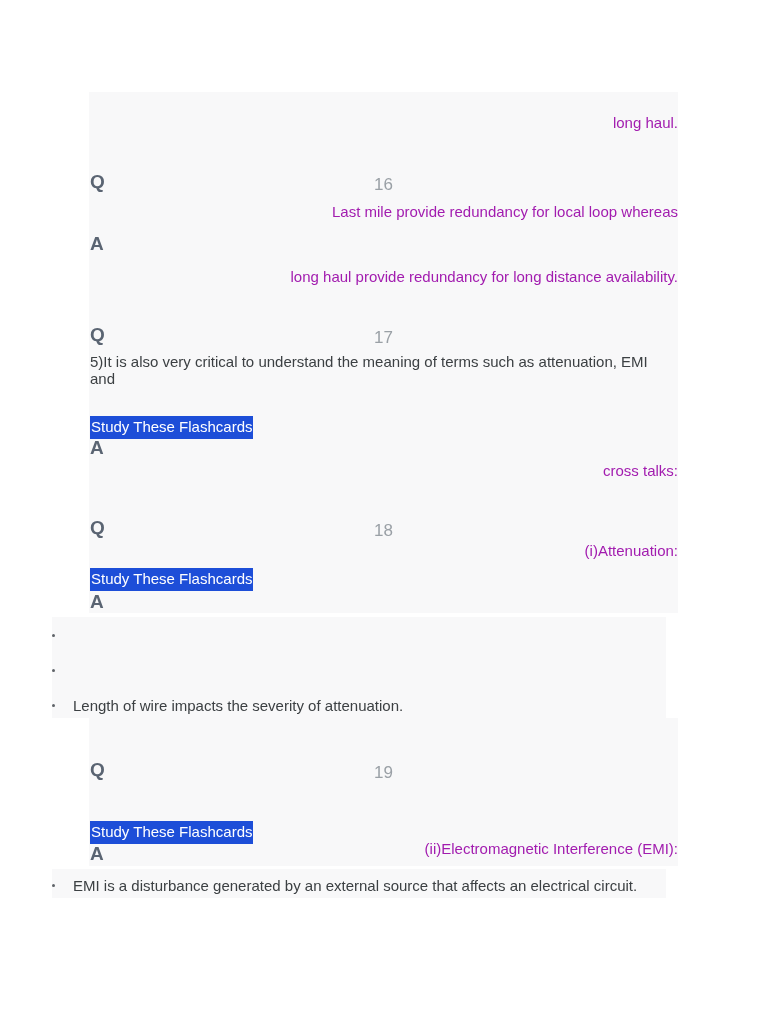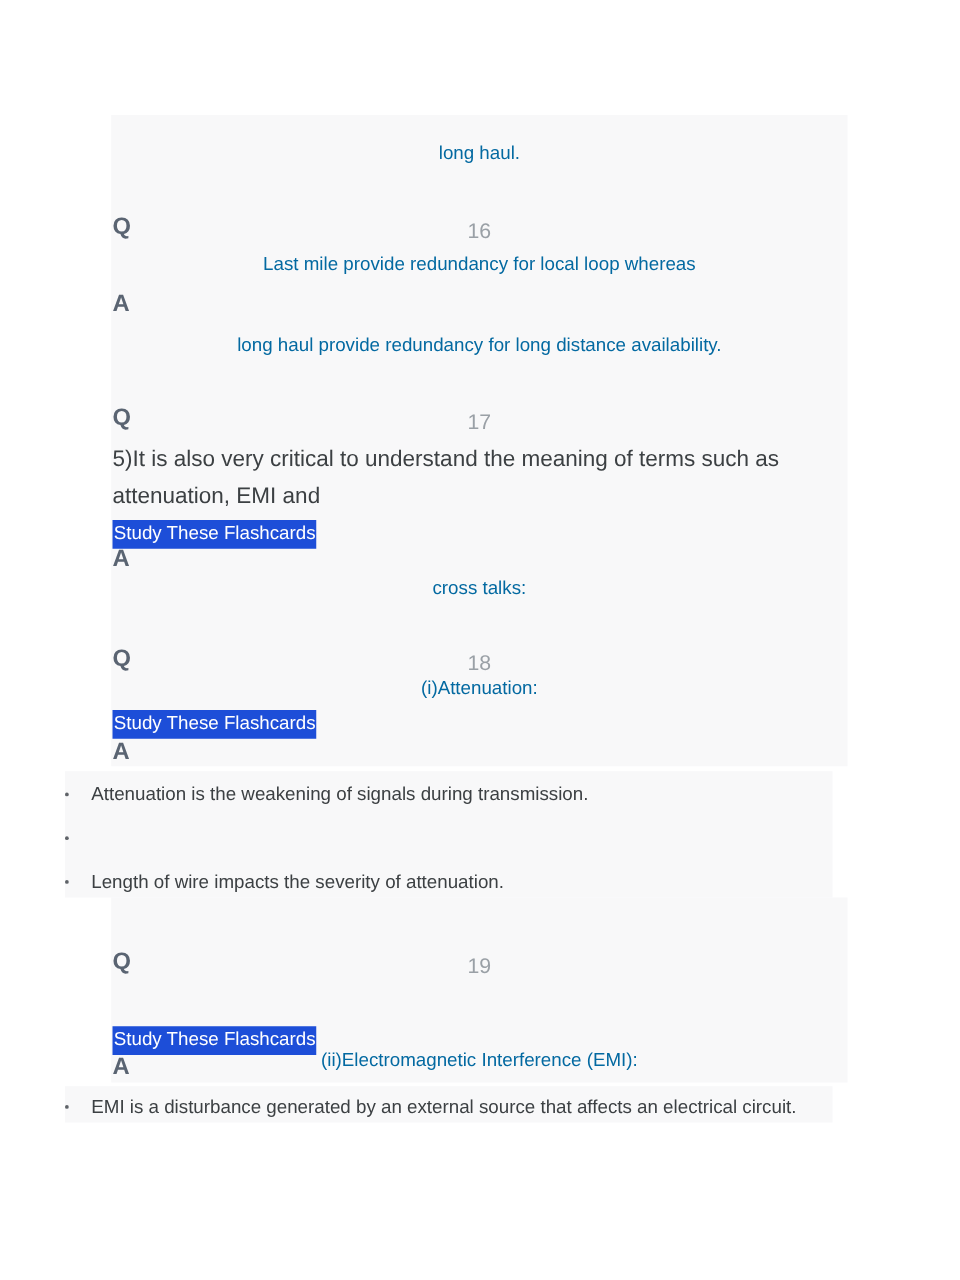--- a/index.html
+++ b/index.html
@@ -24,31 +24,31 @@
     box-sizing: border-box;
   }
   .bulletblock {
     position: absolute;
     background: #f8f8f9;
     box-sizing: border-box;
   }
 
   .centered-line {
     position: absolute;
-    text-align: center;
+    text-align: right;
     font-size: 15px;
     line-height: 20px;
-    color: #0369a1;
+    color: #a21caf;
     white-space: nowrap;
   }
   .left-line {
     position: absolute;
     text-align: left;
-    font-size: 18px;
-    line-height: 29px;
+    font-size: 15px;
+    line-height: 17px;
     color: #3c4043;
   }
   .qnum {
     position: absolute;
     text-align: center;
     font-size: 17px;
     line-height: 22px;
     color: #9aa0a6;
     font-weight: 400;
     margin-top: 28px;
@@ -118,21 +118,20 @@
 <div class="qnum" style="left:89px; top:492px; width:589px;">18</div>
 <div class="qa-letter" style="left:90px; top:517px;">Q</div>
 <div class="centered-line" style="left:89px; top:541px; width:589px;">(i)Attenuation:</div>
 <div class="study-link" style="left:90px; top:568px;">Study These Flashcards</div>
 <div class="qa-letter" style="left:90px; top:591px;">A</div>
 
 <div class="bulletblock" style="left:52px; top:617px; width:614px; height:101px;"></div>
 
 <div class="bullet-row" style="left:52px; top:627px; width:600px; height:18px;">
   <span class="bullet-dot"></span>
-  <span class="bullet-text">Attenuation is the weakening of signals during transmission.</span>
 </div>
 <div class="bullet-row" style="left:52px; top:662px; width:600px; height:18px;">
   <span class="bullet-dot"></span>
 </div>
 <div class="bullet-row" style="left:52px; top:697px; width:600px; height:18px;text-decoration:underline;">
   <span class="bullet-dot"></span>
   <span class="bullet-text">Length of wire impacts the severity of attenuation.</span>
 </div>
 
 <div class="card" style="left:89px; top:718px; width:589px; height:148px;"></div>

